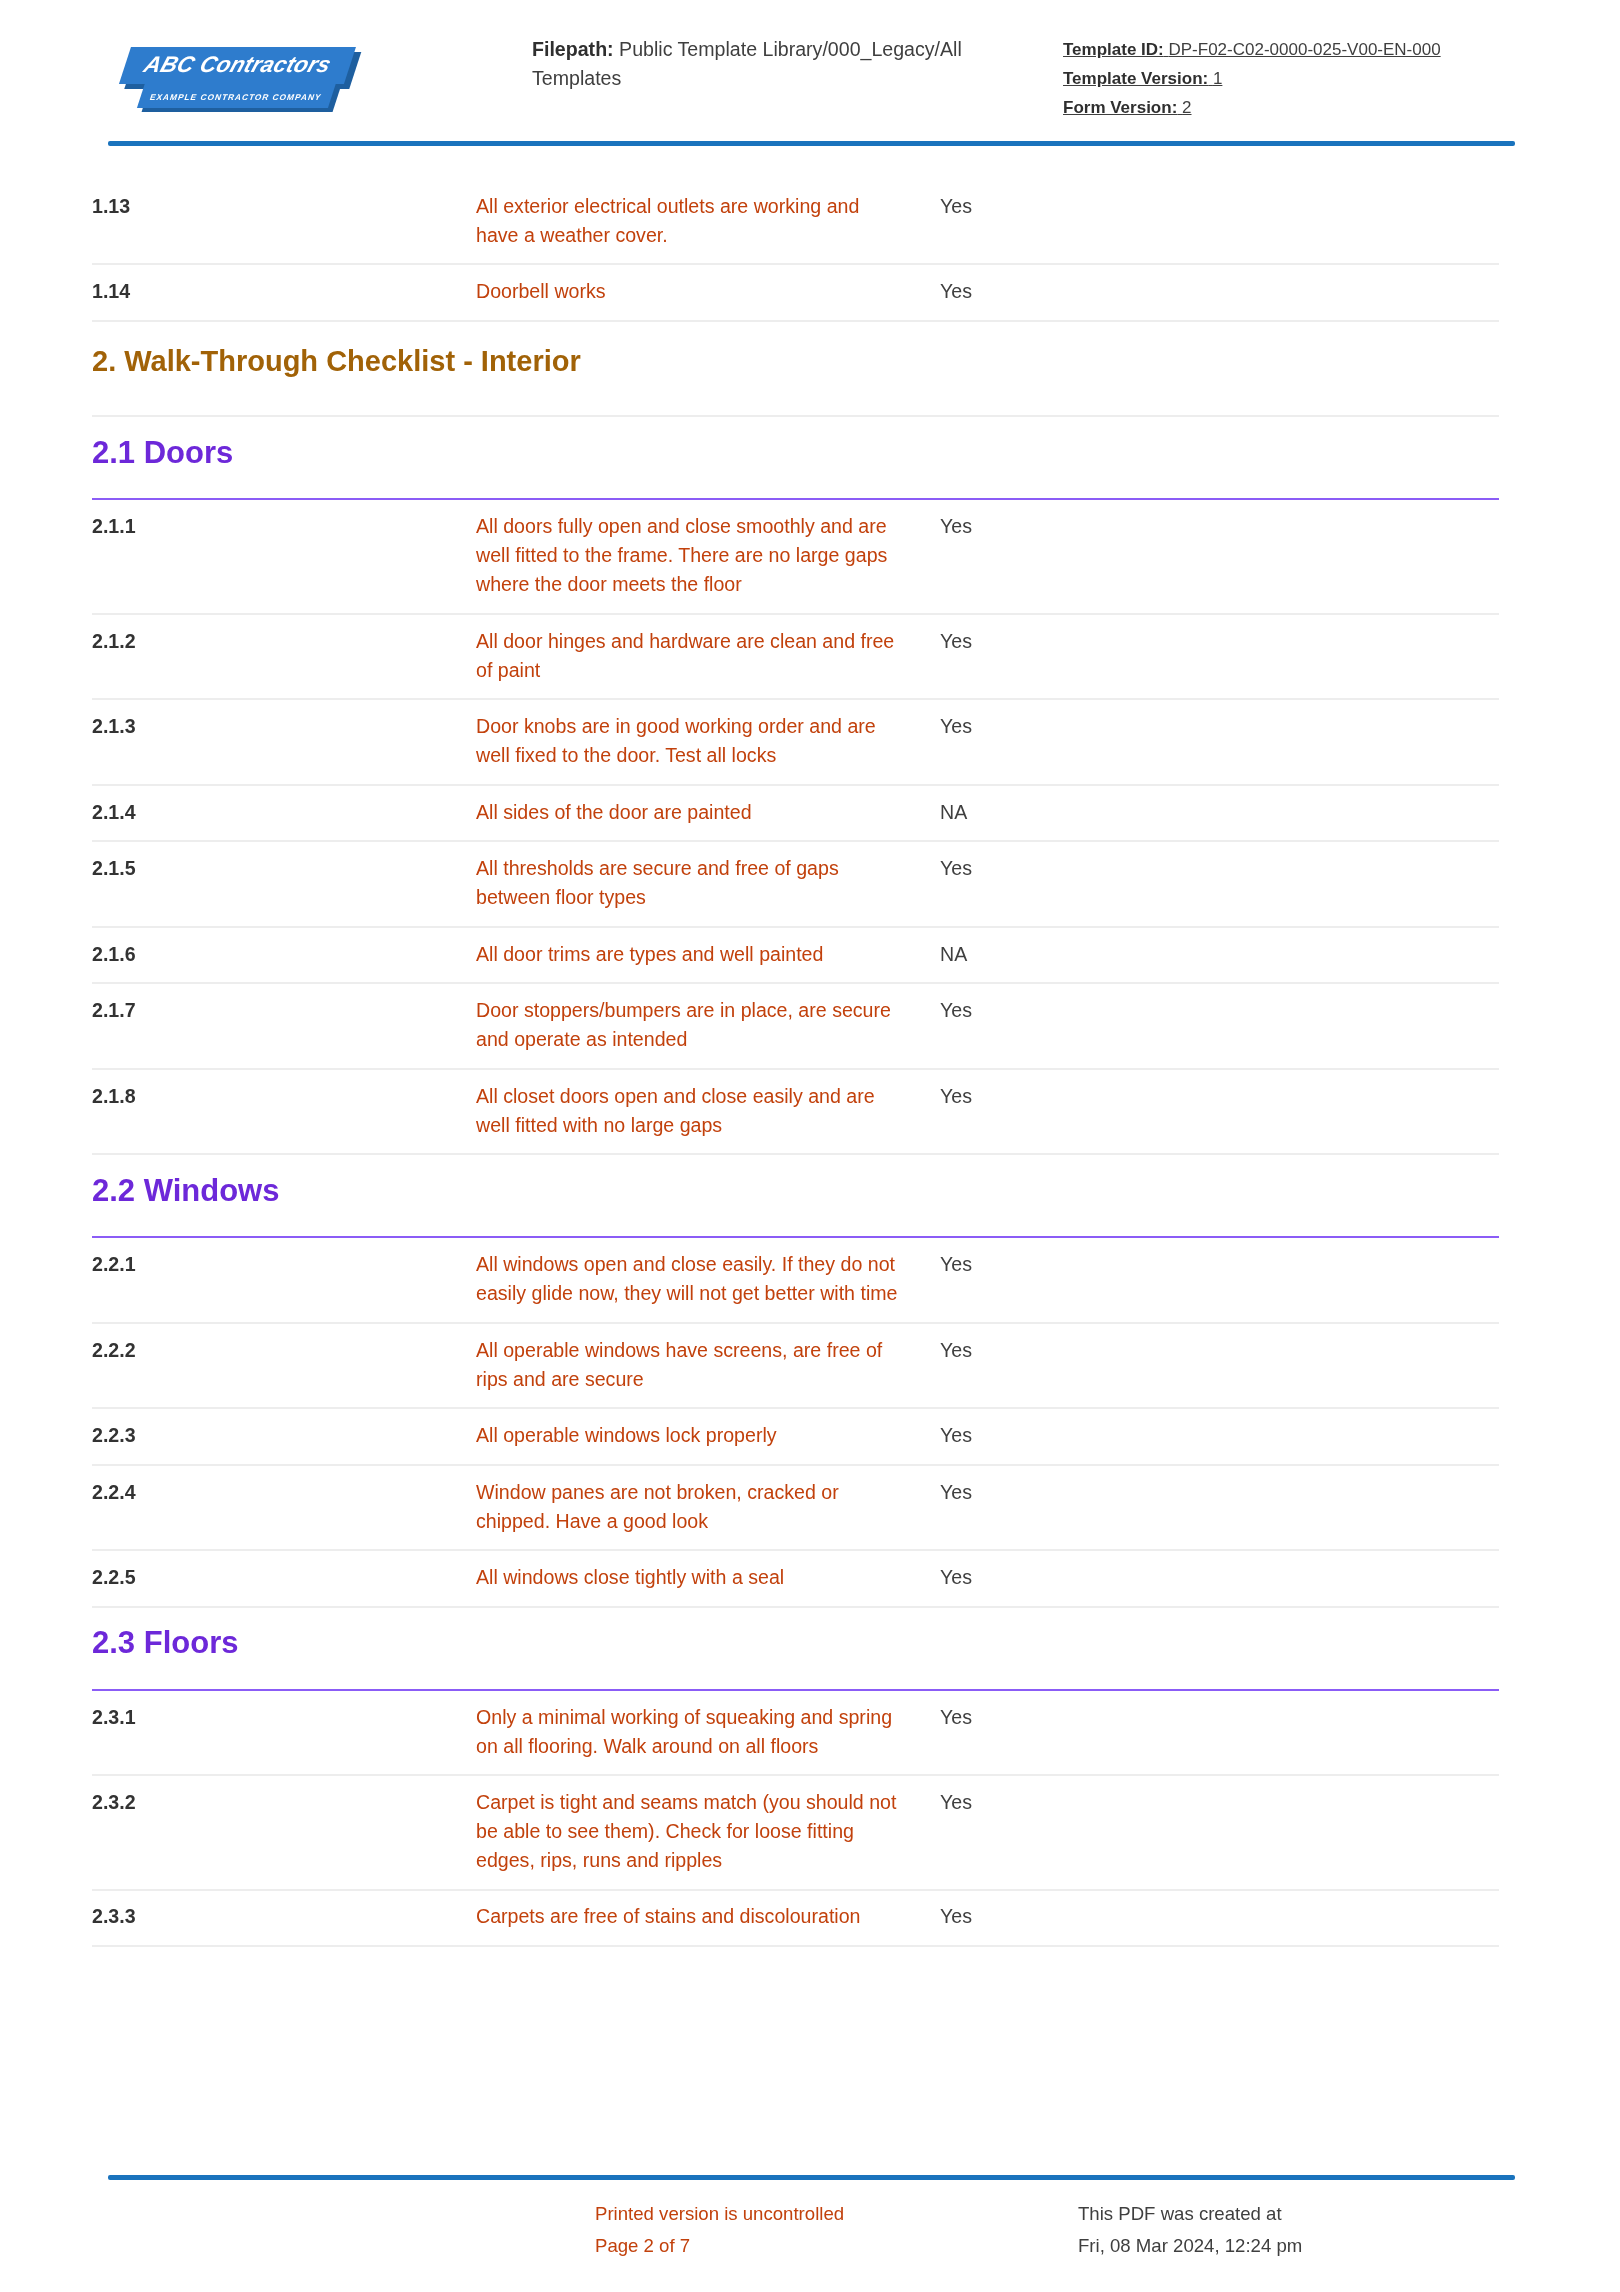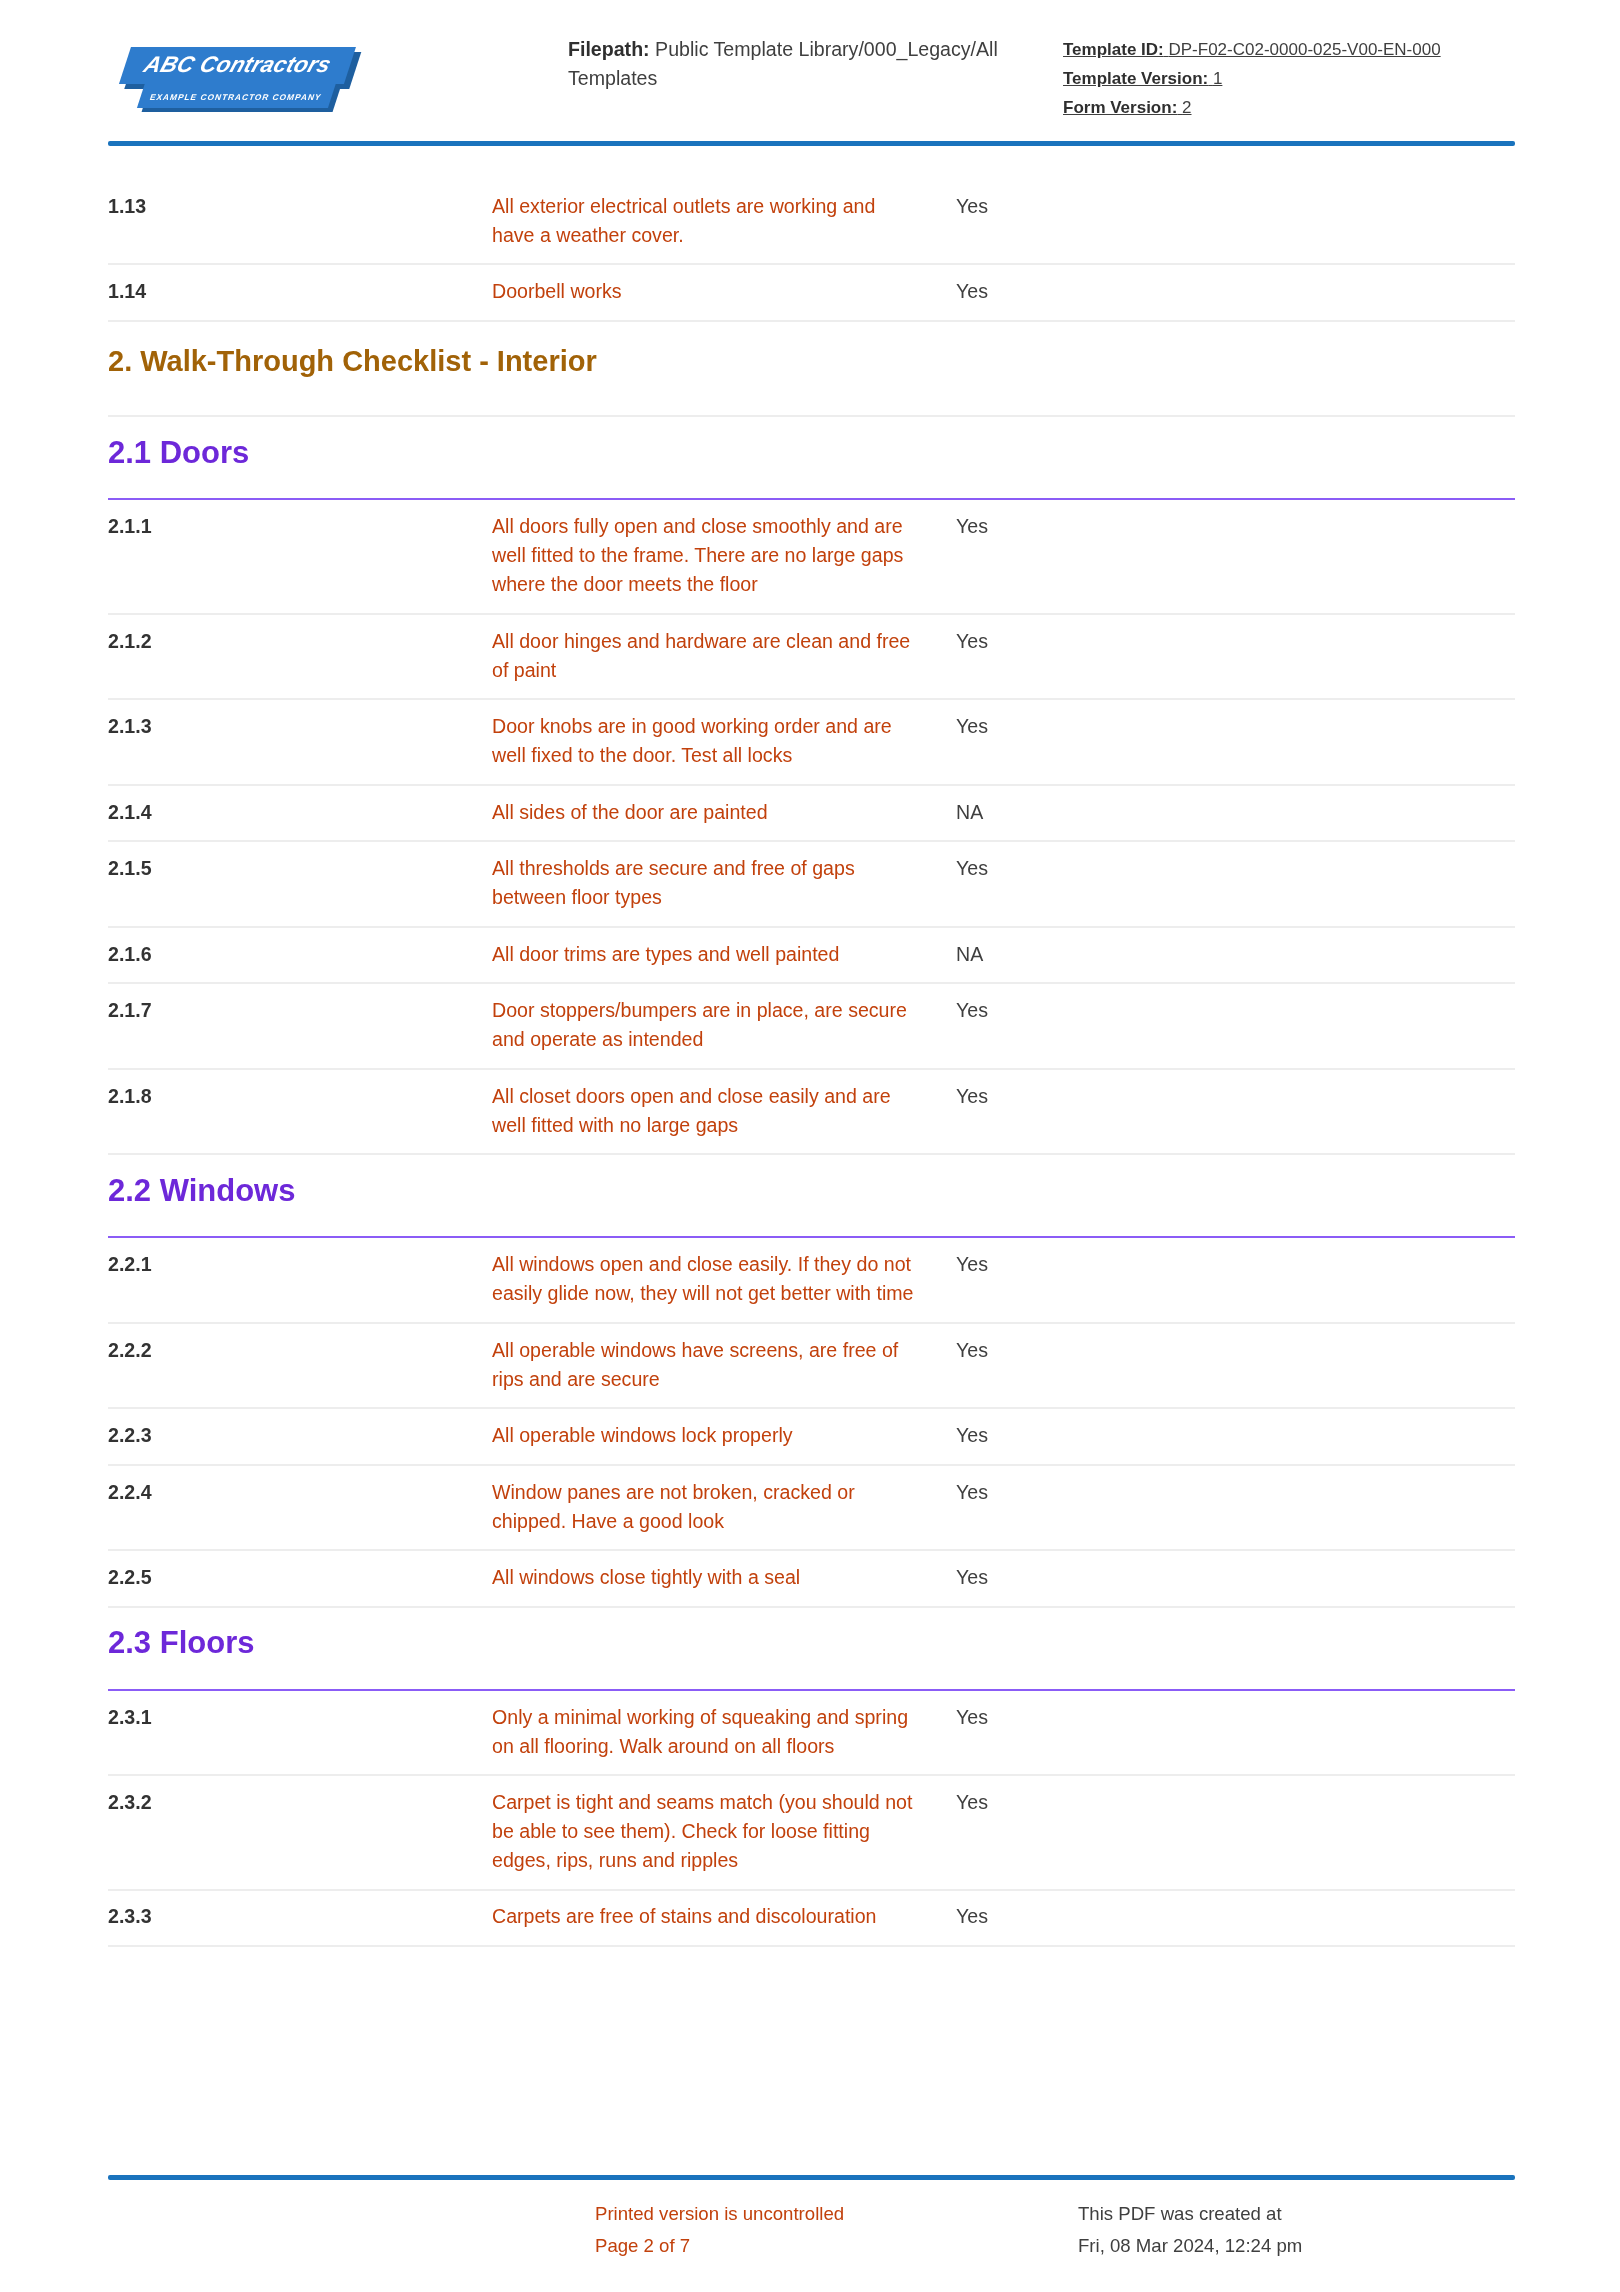--- a/index.html
+++ b/index.html
@@ -58,21 +58,20 @@
   }
 
   .header-filepath {
     position: absolute;
     left: 532px;
     top: 35px;
     width: 461px;
     font-size: 19.6px;
     line-height: 29px;
     color: #3f3f3f;
-    margin-left: 36px;
   }
   .header-meta {
     position: absolute;
     left: 1063px;
     top: 35px;
     width: 510px;
     font-size: 17px;
     line-height: 29px;
     color: #3f3f3f;
     text-decoration: underline;
@@ -86,21 +85,21 @@
     width: 1407px;
     height: 4.9px;
     border-radius: 2px;
   }
   .rule-top { top: 141px; }
   .rule-bottom { top: 2175px; }
 
   
   .checklist {
     position: absolute;
-    left: 108px;
+    left: 92px;
     top: 180px;
     width: 1407px;
   }
 
   .check-row {
     display: grid;
     grid-template-columns: 384px 464px 1fr;
     padding: 11.8px 0 13.7px 0;
     border-bottom: 2px solid #ededed;
     font-size: 19.6px;

